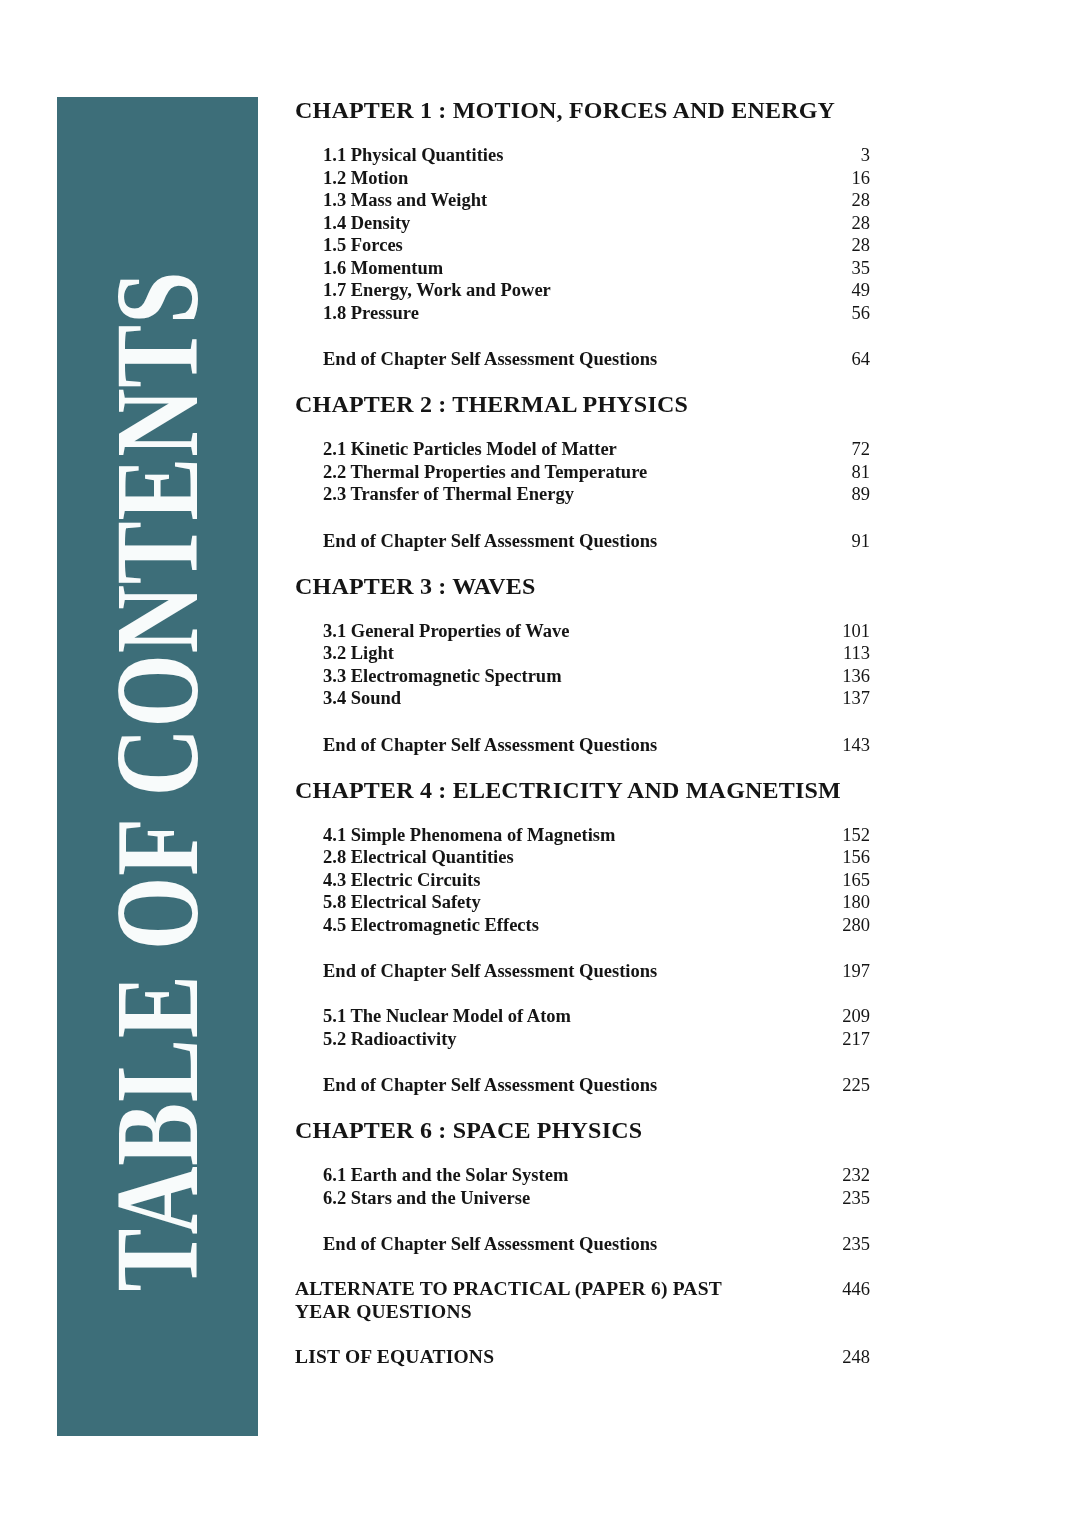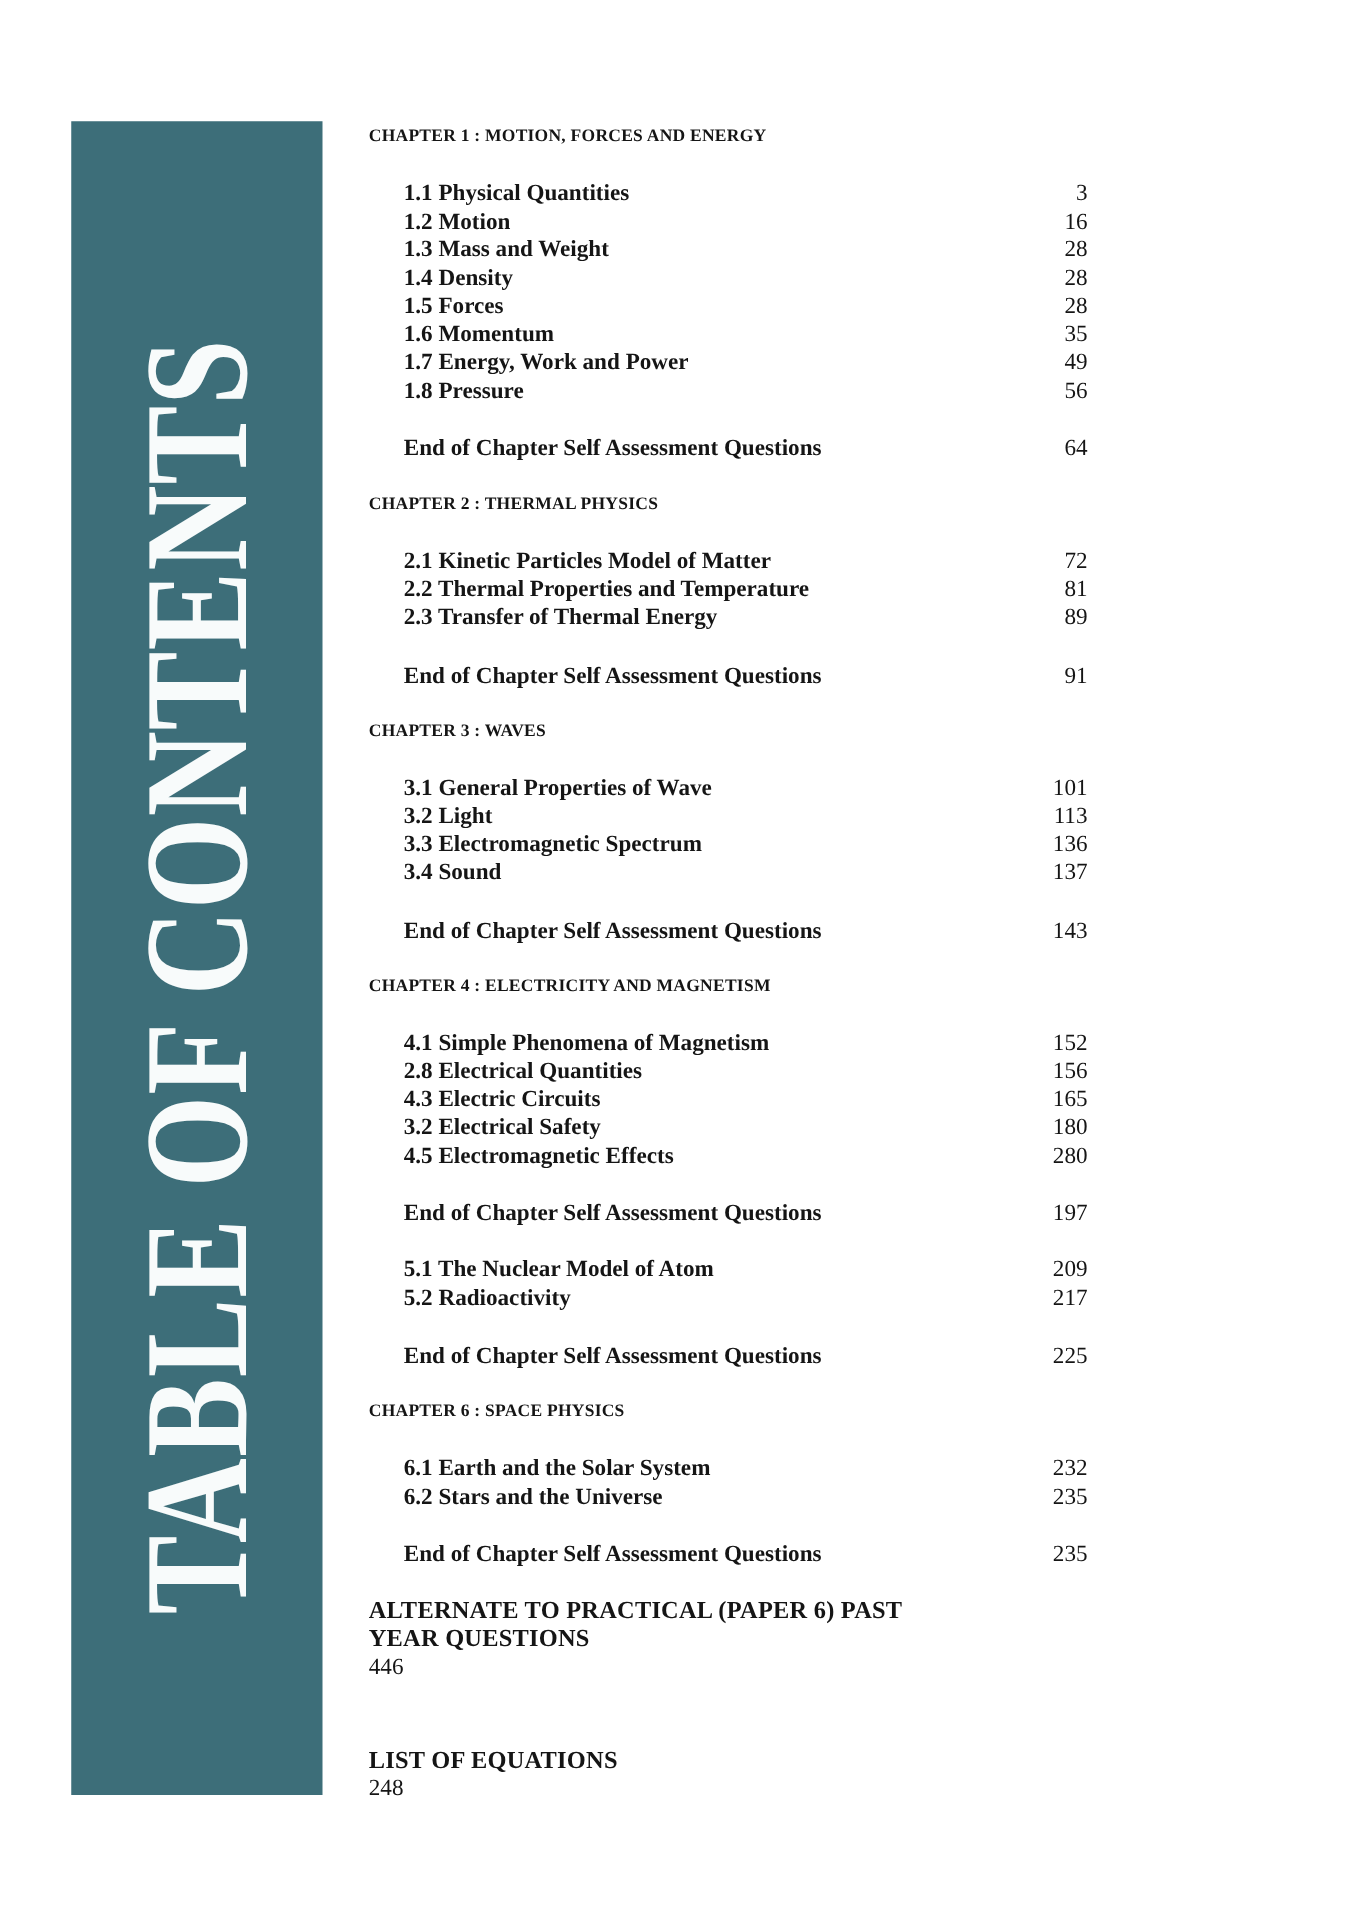--- a/index.html
+++ b/index.html
@@ -33,21 +33,21 @@
     letter-spacing: 1px;
     color: #f8fbfb;
   }
   .content {
     position: absolute;
     left: 295px;
     top: 99px;
     width: 575px;
   }
   .chapter-title {
-    font-size: 14px;
+    font-size: 24px;
     font-weight: bold;
     line-height: 22.5px;
     margin-bottom: 22.5px;
     letter-spacing: 0.2px;
   }
   .sections { margin-bottom: 22.5px; }
   .row {
     display: flex;
     justify-content: space-between;
     align-items: flex-start;
@@ -56,21 +56,21 @@
   }
   .row .label { flex: 1 1 auto; }
   .row .page {
     flex: 0 0 52px;
     text-align: right;
     white-space: nowrap;
   }
   .section-row .label, .eoc-row .label { padding-left: 28px; font-weight: bold; }
   .eoc-row { margin-bottom: 22.5px; margin-top: 24px; }
   .chapter { margin-bottom: 22.5px; }
-  .extra-row { margin-bottom: 22.5px; flex-direction: column; }
+  .extra-row { margin-bottom: 22.5px; }
   .extra-row .label {
     font-weight: bold;
     font-size: 19.5px;
     max-width: 460px;
     letter-spacing: 0.2px;
   }
 </style>
 </head>
 <body>
 
@@ -176,21 +176,21 @@
           </div>
           <div class="row section-row">
             <span class="label">2.8 Electrical Quantities</span>
             <span class="page">156</span>
           </div>
           <div class="row section-row">
             <span class="label">4.3 Electric Circuits</span>
             <span class="page">165</span>
           </div>
           <div class="row section-row">
-            <span class="label">3.2 Electrical Safety</span>
+            <span class="label">5.8 Electrical Safety</span>
             <span class="page">180</span>
           </div>
           <div class="row section-row">
             <span class="label">4.5 Electromagnetic Effects</span>
             <span class="page">280</span>
           </div>
         </div>
         <div class="row eoc-row">
           <span class="label">End of Chapter Self Assessment Questions</span>
           <span class="page">197</span>

